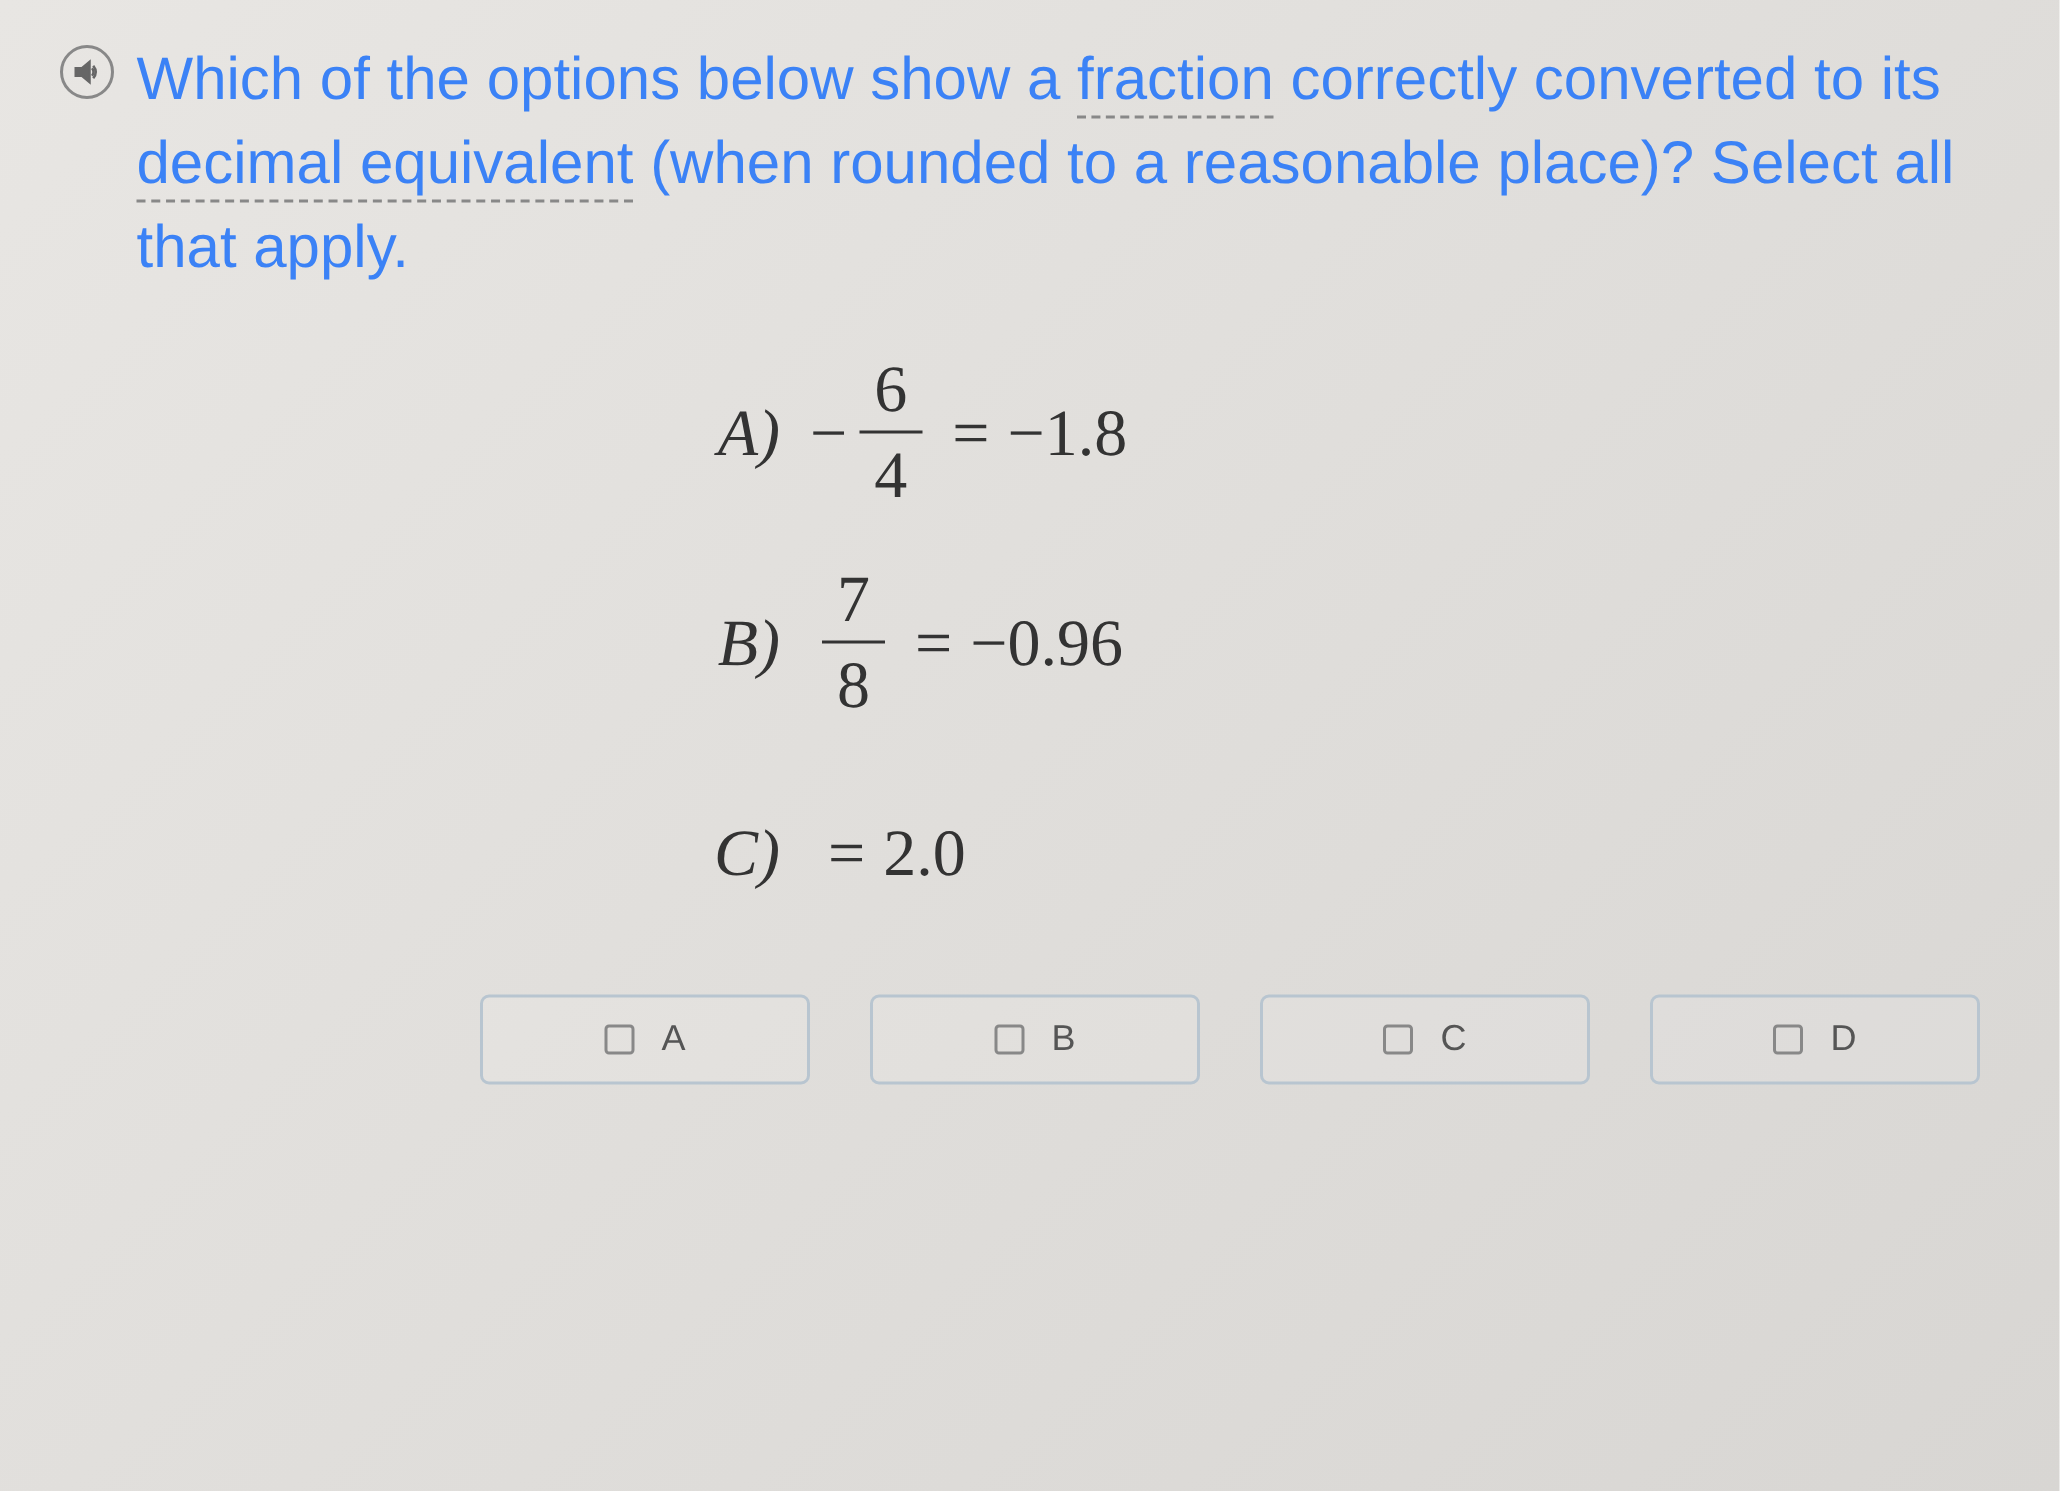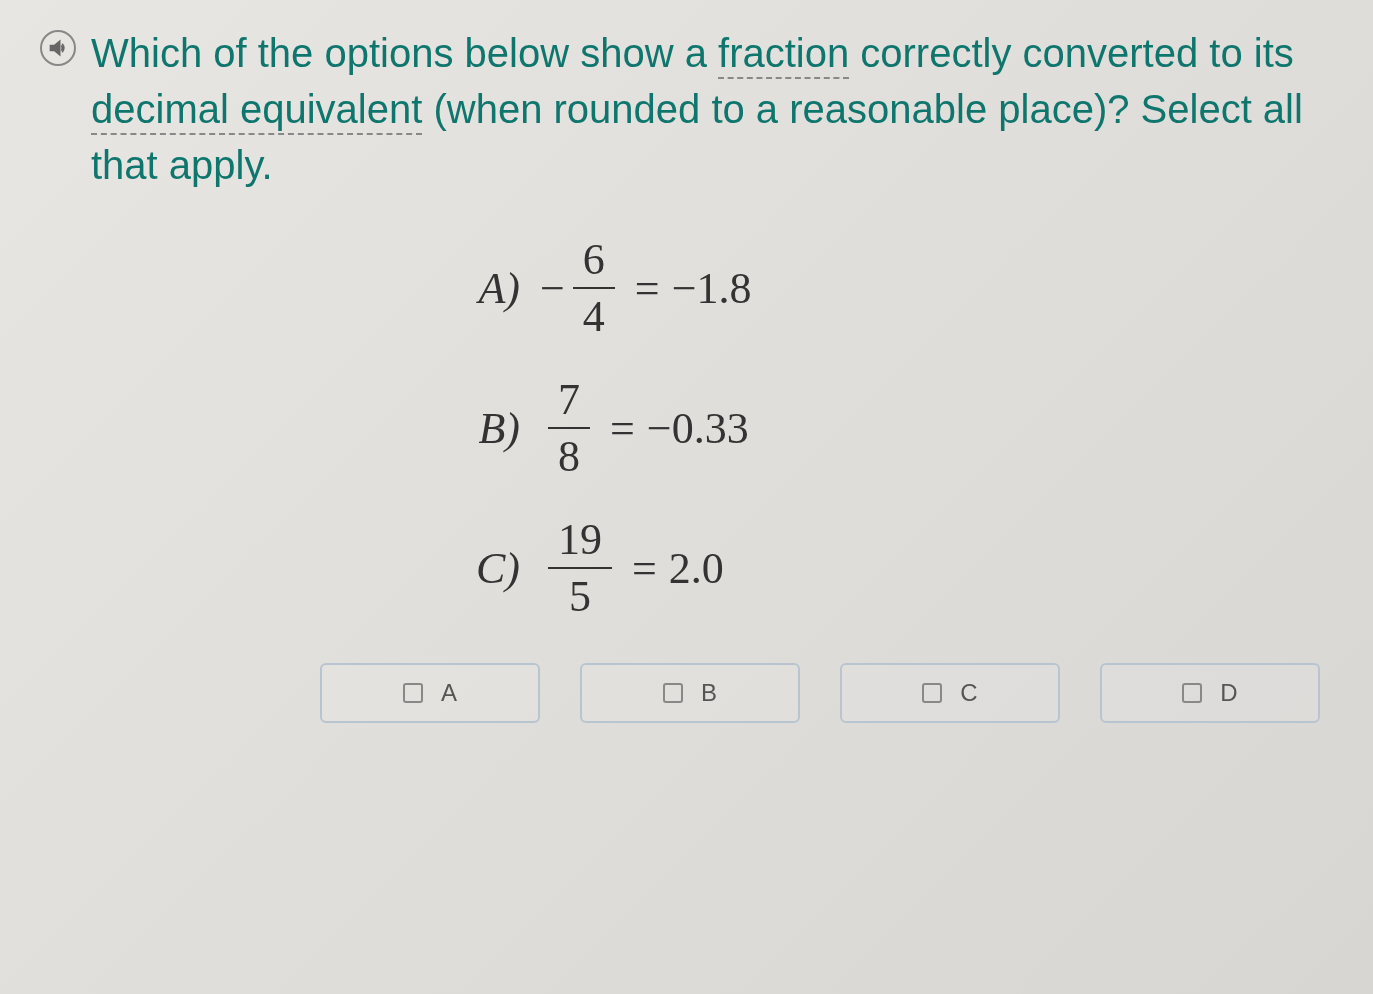--- a/index.html
+++ b/index.html
@@ -28,21 +28,21 @@
       border-radius: 50%;
       display: flex;
       align-items: center;
       justify-content: center;
       margin-top: 5px;
       flex-shrink: 0;
     }
     .question-text {
       font-size: 40px;
       line-height: 1.4;
-      color: #0f766e;
+      color: #3b82f6;
       flex: 1;
     }
     .underline-word {
       border-bottom: 2px dashed #888;
       padding-bottom: 2px;
     }
     .options-area {
       margin-top: 50px;
       margin-left: 420px;
       font-family: 'Times New Roman', serif;
@@ -136,29 +136,25 @@
     <span>−1.8</span>
   </div>
 
   <div class="option-row">
     <span class="option-label">B)</span>
     <span class="fraction">
       <span class="num">7</span>
       <span class="den">8</span>
     </span>
     <span class="equals">=</span>
-    <span>−0.33</span>
+    <span>−0.96</span>
   </div>
 
   <div class="option-row">
     <span class="option-label">C)</span>
-    <span class="fraction">
-      <span class="num">19</span>
-      <span class="den">5</span>
-    </span>
     <span class="equals">=</span>
     <span>2.0</span>
   </div>
 </div>
 
 <div class="answers-row">
   <div class="answer-btn">
     <span class="checkbox"></span>
     <span>A</span>
   </div>

